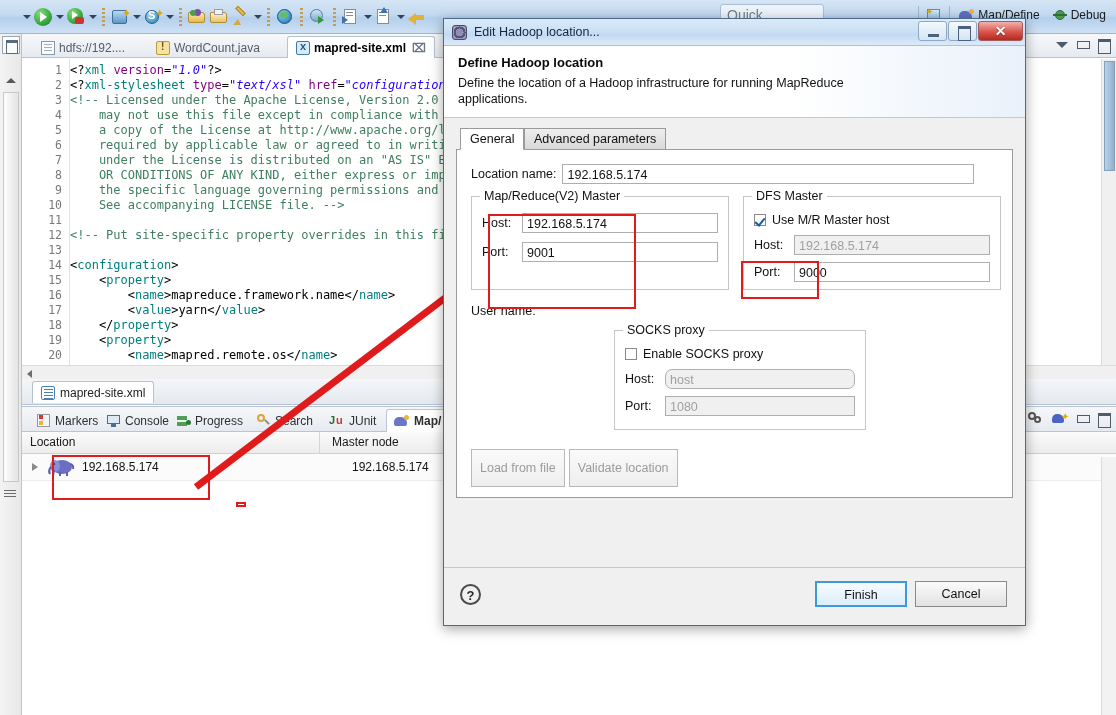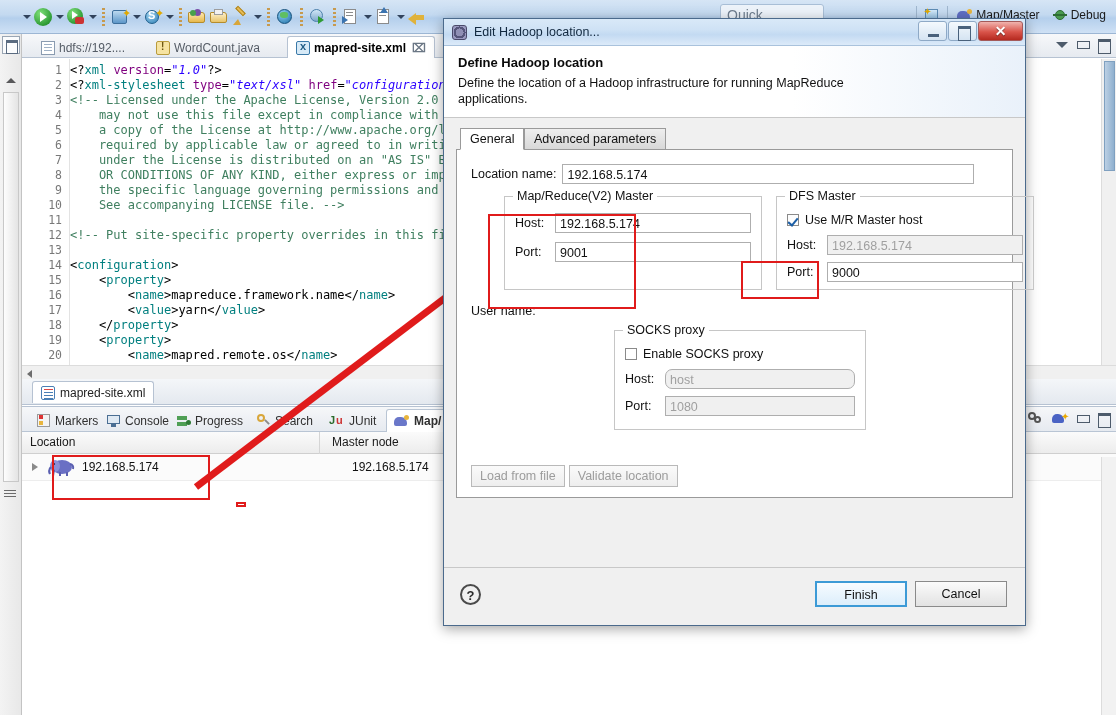--- a/index.html
+++ b/index.html
@@ -275,33 +275,33 @@
   }
   .txtin.dis{background:#f0f0f0;color:#a0a0a0;}
 
   .grp{
     border:1px solid #c6c6c6; position:relative; padding:16px 10px 10px 10px;
   }
   .grp-title{
     position:absolute;top:-8px;left:8px;background:#ffffff;padding:0 4px;
     font-size:12.5px;color:#111;
   }
-  .cols{display:flex;gap:14px;margin-left:33px;}
+  .cols{display:flex;gap:14px;}
 
   .chk{width:12px;height:12px;border:1px solid #8a8a8a;background:#fff;position:relative;display:inline-block;flex:none;}
   .chk.on{background:#fdfdfd;}
   .chk.on::after{
     content:"";position:absolute;left:2px;top:1px;width:4px;height:8px;
     border:solid #1b5ea6;border-width:0 2px 2px 0;transform:rotate(40deg);
   }
   .chk-row{display:flex;align-items:center;gap:6px;margin-bottom:9px;font-size:12.5px;color:#111;}
 
   .btnrow{position:absolute;left:14px;bottom:10px;display:flex;gap:4px;}
   .sbtn{
-    height:22px;padding:0 8px;border:1px solid #b9b9b9;
+    height:38px;padding:0 8px;border:1px solid #b9b9b9;
     background:linear-gradient(to bottom,#fafafa,#eeeeee);
     font-size:12.5px;color:#9c9c9c;display:flex;align-items:center;
   }
   .dlg-footer{
     position:absolute;left:0;bottom:0;width:100%;height:58px;
     border-top:1px solid #c8c8c8;background:#f0f0f0;
   }
   .help-ico{
     position:absolute;left:16px;top:16px;width:21px;height:21px;border-radius:50%;
     border:2px solid #4a4a4a;color:#2a2a2a;font-size:13px;font-weight:bold;
@@ -397,21 +397,21 @@
       <span class="tb-icon">
         <span style="position:absolute;left:3px;top:4px;width:13px;height:12px;background:linear-gradient(#d6ecfb,#8cb9dd);border:1px solid #5d8cb5;"></span>
         <span style="position:absolute;left:1px;top:1px;color:#e0a900;font-size:10px;">✦</span>
       </span>
       <span class="persp-sep"></span>
       <div class="persp-btn">
         <span style="display:inline-block;width:16px;height:14px;position:relative;">
           <span style="position:absolute;left:0;top:3px;width:13px;height:9px;border-radius:5px 6px 2px 2px;background:#5f6fc4;"></span>
           <span style="position:absolute;left:10px;top:1px;width:5px;height:5px;border-radius:50%;background:#e8b53d;"></span>
         </span>
-        <span>Map/Master</span>
+        <span>Map/Define</span>
       </div>
       <div class="persp-btn">
         <span style="display:inline-block;width:15px;height:14px;position:relative;">
           <span style="position:absolute;left:2px;top:2px;width:10px;height:10px;border-radius:50%;background:#4a9b4f;border:1px solid #2d6c33;"></span>
           <span style="position:absolute;left:0;top:6px;width:14px;height:2px;background:#2d6c33;"></span>
         </span>
         <span>Debug</span>
       </div>
     </div>
   </div>

